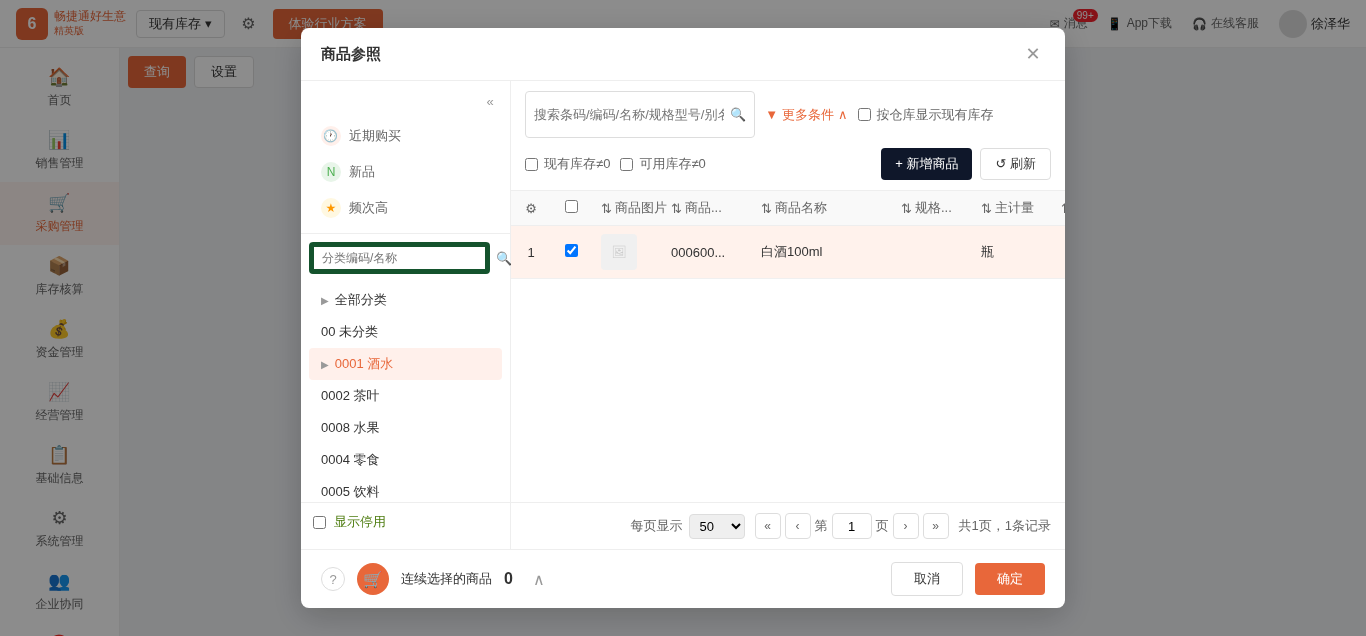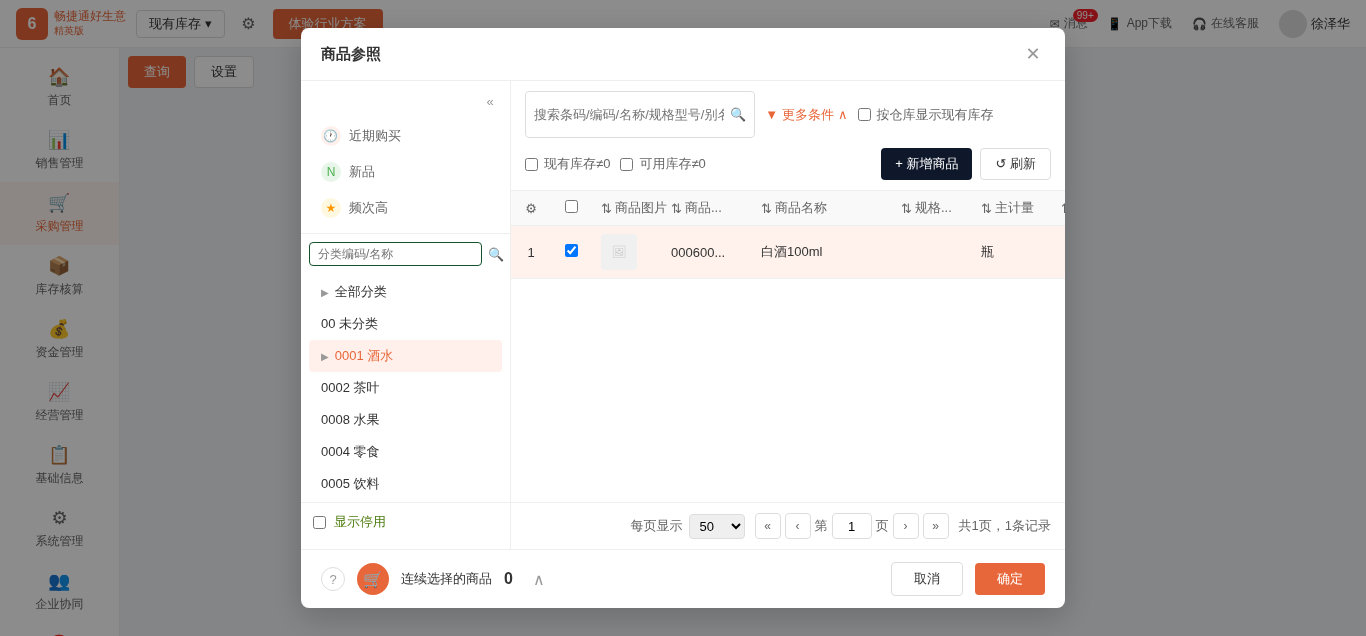--- a/index.html
+++ b/index.html
@@ -48,21 +48,21 @@
     .modal-left { width: 210px; border-right: 1px solid #eee; display: flex; flex-direction: column; padding: 8px 0; }
     .modal-left-tabs { display: flex; flex-direction: column; gap: 2px; padding: 0 8px 8px; border-bottom: 1px solid #eee; }
     .left-tab { display: flex; align-items: center; gap: 8px; padding: 7px 12px; border-radius: 4px; cursor: pointer; font-size: 13px; color: #666; }
     .left-tab-icon { width: 20px; height: 20px; border-radius: 50%; display: flex; align-items: center; justify-content: center; font-size: 12px; }
     .tab-icon-clock { background: #fff0eb; color: #e8673a; }
     .tab-icon-new { background: #e8f5e9; color: #4caf50; }
     .tab-icon-star { background: #fff8e1; color: #ff9800; }
     .collapse-btn { display: flex; align-items: center; justify-content: center; width: 24px; height: 24px; cursor: pointer; color: #999; margin-left: auto; }
 
     .search-box { display: flex; align-items: center; padding: 8px 8px 6px; gap: 6px; }
-    .search-input { flex: 1; border: 1px solid #14532d; border-radius: 4px; padding: 4px 8px; font-size: 12px; outline: none; }
+    .search-input { flex: 1; border: 5px solid #14532d; border-radius: 4px; padding: 4px 8px; font-size: 12px; outline: none; }
     .search-icon-btn { width: 24px; height: 24px; display: flex; align-items: center; justify-content: center; cursor: pointer; color: #999; }
 
     .category-tree { flex: 1; overflow-y: auto; padding: 4px 8px; }
     .category-item { padding: 7px 12px; cursor: pointer; font-size: 13px; color: #333; border-radius: 4px; display: flex; align-items: center; gap: 6px; }
     .category-item.active { background: #fff0eb; color: #e8673a; font-weight: 500; }
     .category-arrow { font-size: 10px; color: #999; }
 
     .modal-left-footer { padding: 10px 12px; border-top: 1px solid #eee; display: flex; align-items: center; gap: 8px; }
     .modal-left-footer input[type=checkbox] { cursor: pointer; }
     .modal-left-footer label { font-size: 13px; color: #4d7c0f; cursor: pointer; }

